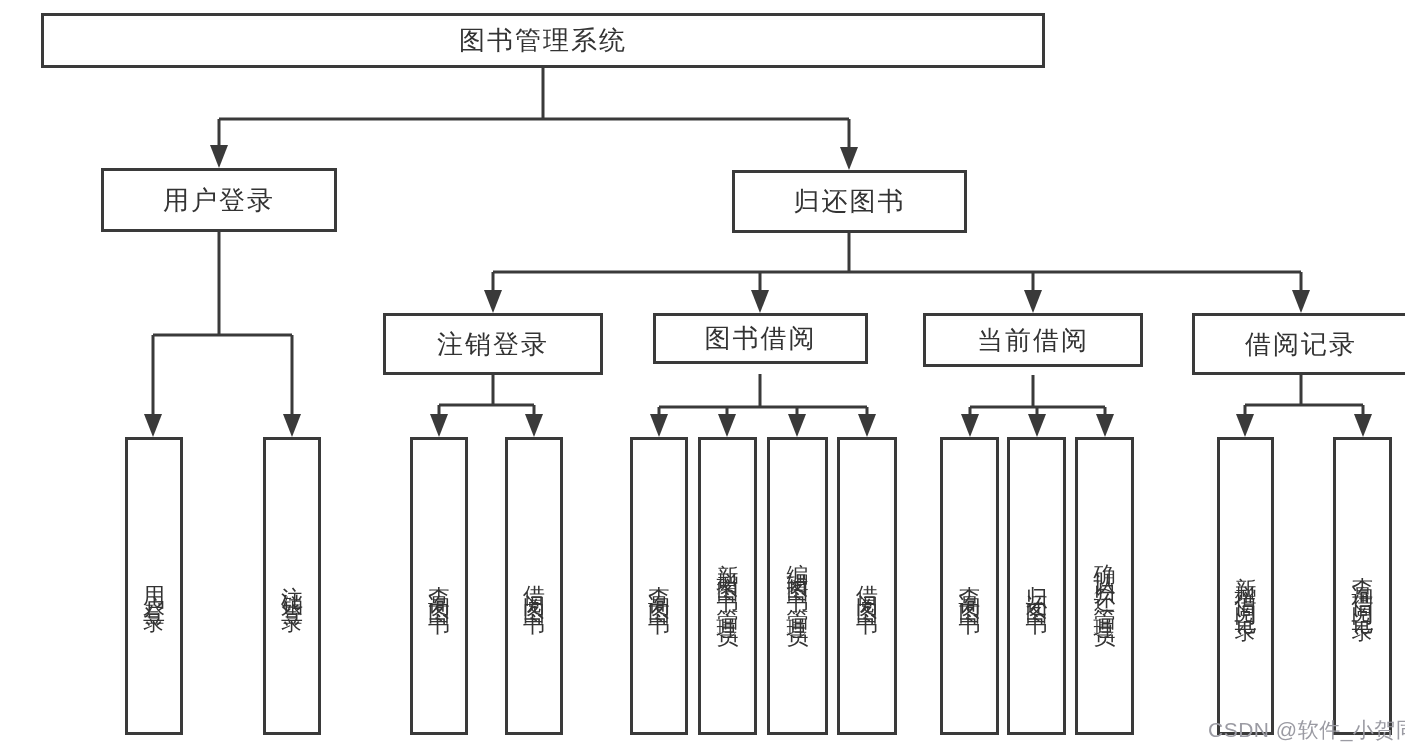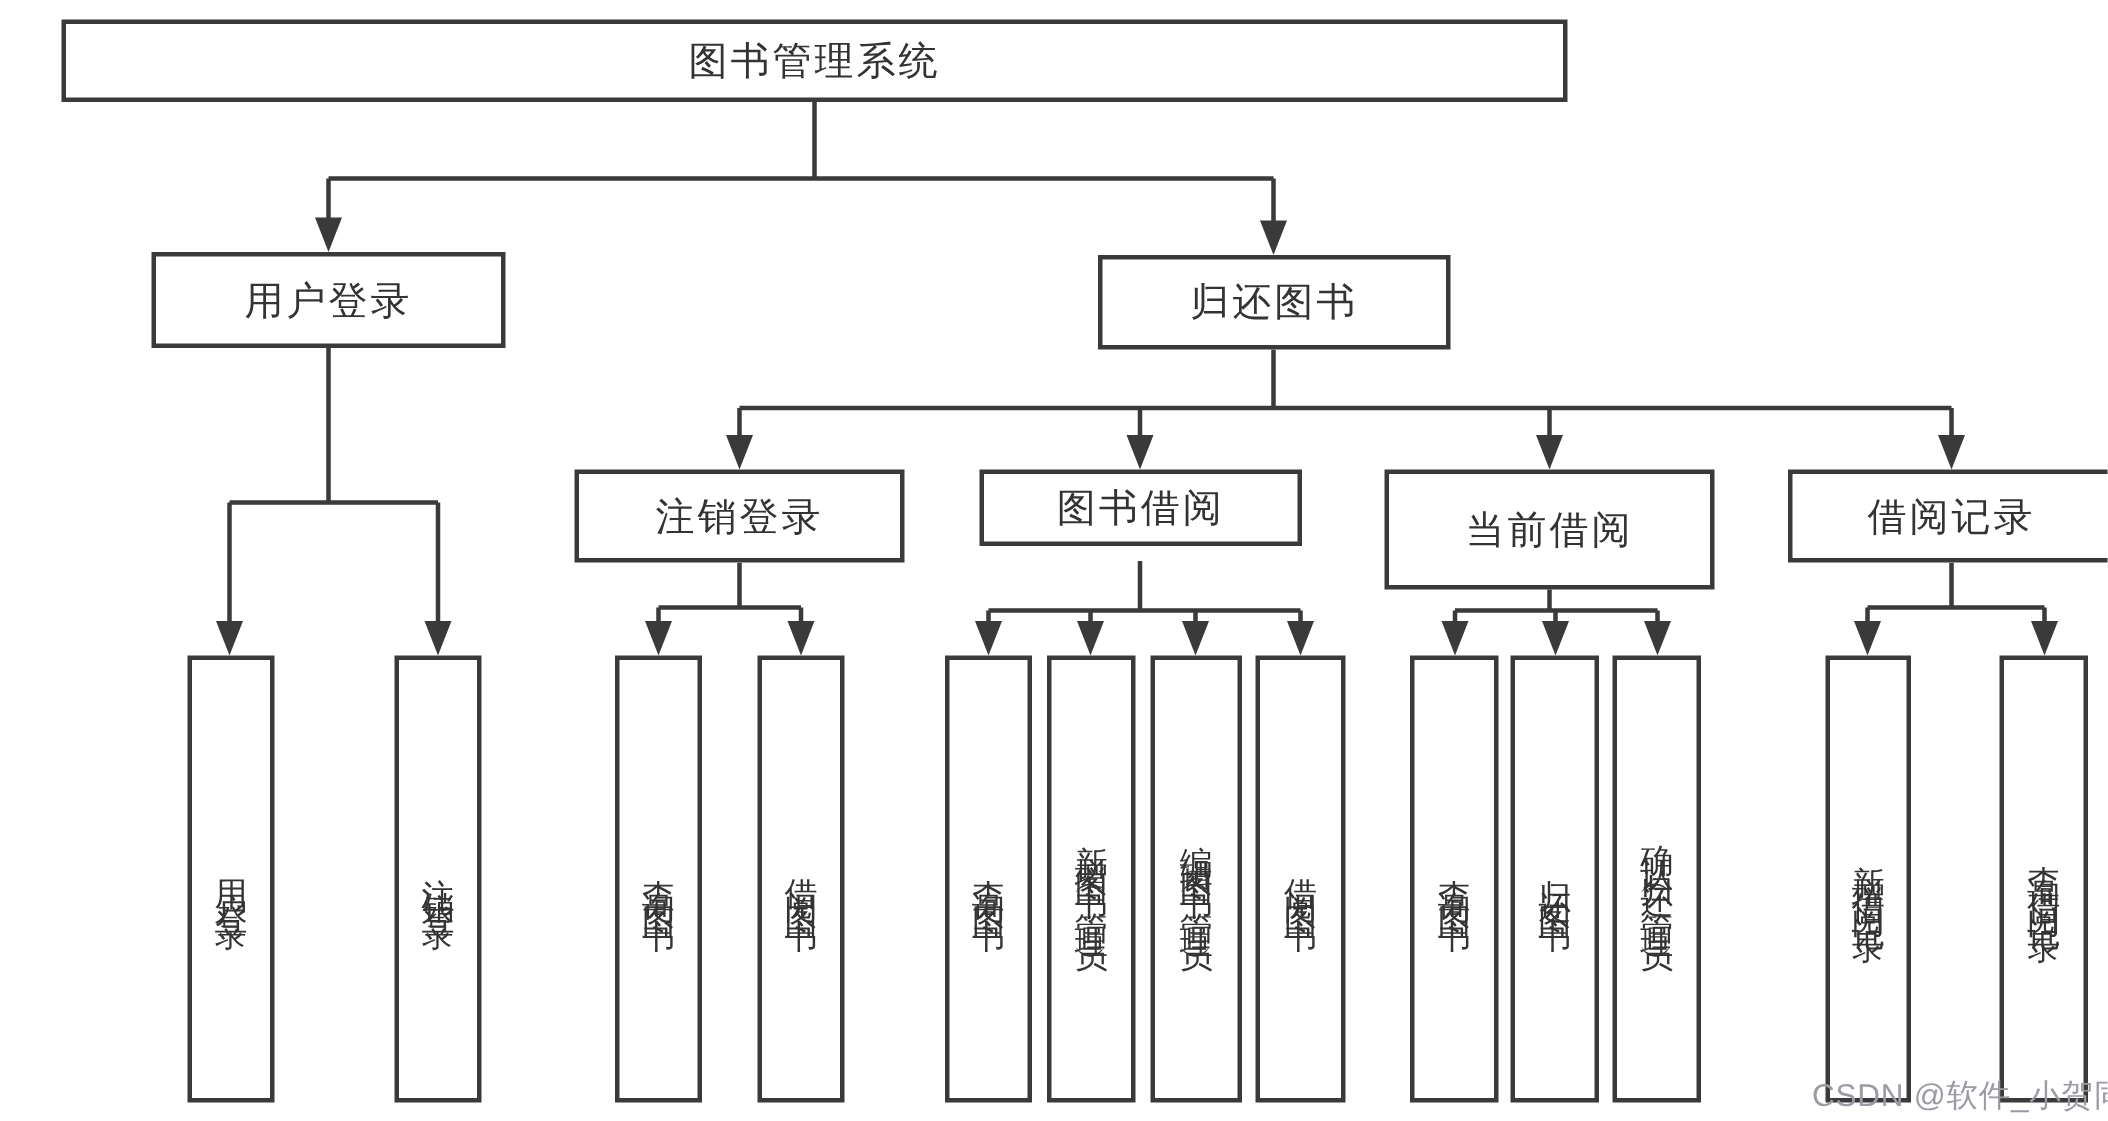--- a/index.html
+++ b/index.html
@@ -87,21 +87,21 @@
     </g>
   </svg>
 
   <div class="box" style="left:21px;top:13px;width:1004px;height:55px;">图书管理系统</div>
 
   <div class="box" style="left:81px;top:168px;width:236px;height:64px;">用户登录</div>
   <div class="box" style="left:712px;top:170px;width:235px;height:63px;">归还图书</div>
 
   <div class="box" style="left:363px;top:313px;width:220px;height:62px;">注销登录</div>
   <div class="box" style="left:633px;top:313px;width:215px;height:51px;">图书借阅</div>
-  <div class="box" style="left:903px;top:313px;width:220px;height:80px;">当前借阅</div>
+  <div class="box" style="left:903px;top:313px;width:220px;height:54px;">当前借阅</div>
   <div class="box" style="left:1172px;top:313px;width:218px;height:62px;">借阅记录</div>
 
   <div class="box leaf" style="left:105px;top:437px;width:58px;height:298px;">
     <span class="vtext">用户登录</span>
   </div>
   <div class="box leaf" style="left:243px;top:437px;width:58px;height:298px;">
     <span class="vtext">注销登录</span>
   </div>
   <div class="box leaf" style="left:390px;top:437px;width:58px;height:298px;">
     <span class="vtext">查询图书</span>

